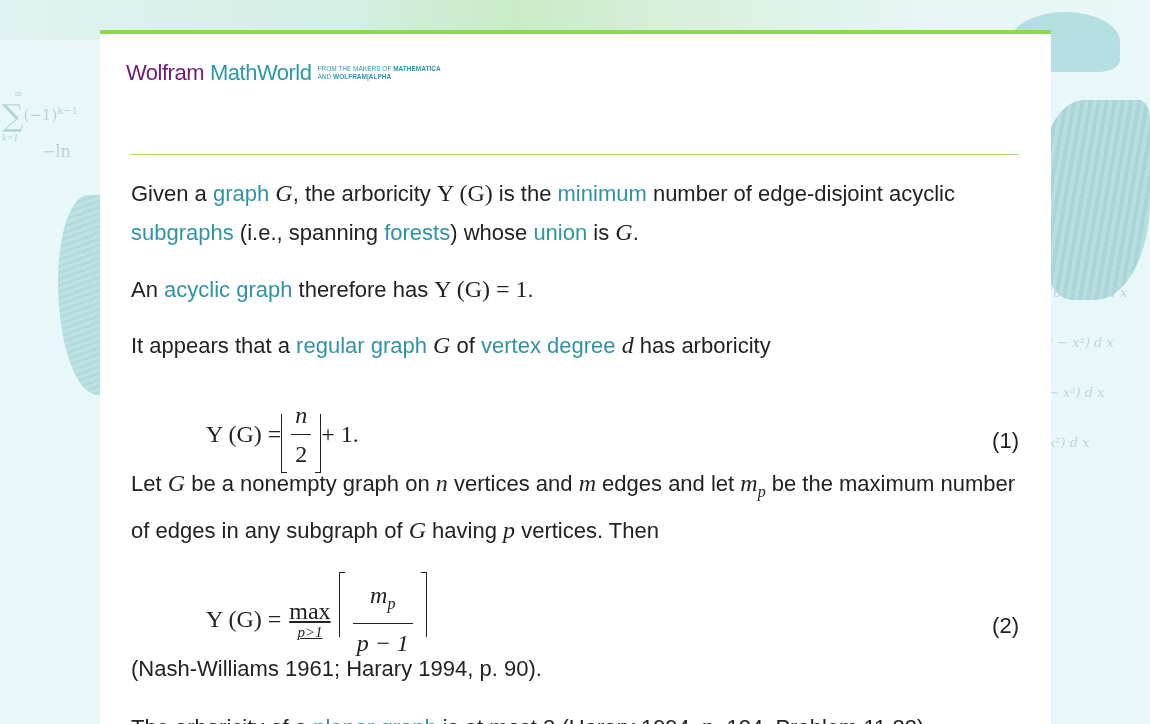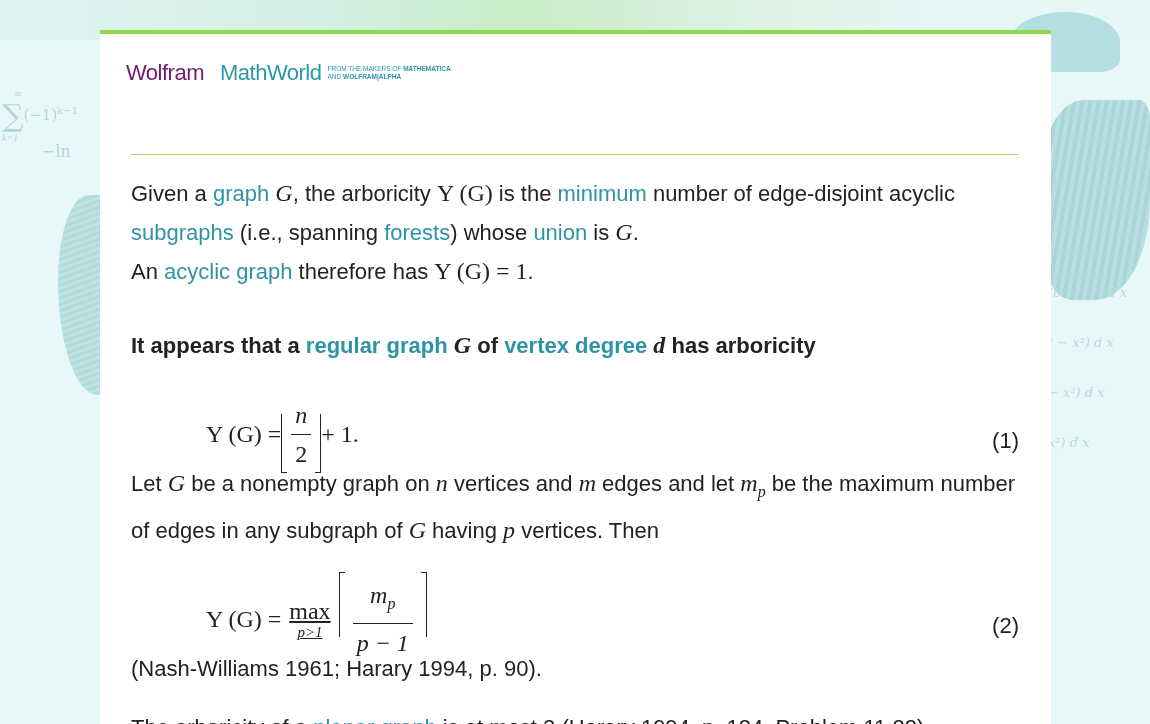--- a/index.html
+++ b/index.html
@@ -43,38 +43,38 @@
   .deco-right-formulas div { height: 50px; white-space: nowrap; }
 
   .panel {
     position: absolute; left: 100px; top: 30px; width: 951px; height: 720px;
     background: #ffffff;
     border-top: 4px solid #8fd94a;
   }
   .header { position: absolute; left: 26px; top: 26px; }
   .logo { display: flex; align-items: center; white-space: nowrap; }
   .logo-wolfram { color: #701a75; font-size: 22px; letter-spacing: -0.5px; }
-  .logo-mathworld { color: #2a98a8; font-size: 22px; letter-spacing: -0.5px; margin-left: 16px; }
+  .logo-mathworld { color: #2a98a8; font-size: 22px; letter-spacing: -0.5px; margin-left: 6px; }
   .logo-tag { margin-left: 6px; font-size: 6.5px; line-height: 8px; color: #2a98a8; }
   .logo-tag b { font-weight: bold; }
   .page-title {
     position: absolute; left: 31px; top: 58px; margin: 0;
     font-size: 46px; font-weight: normal; color: #2a8fa0; letter-spacing: -0.5px;
   }
   .title-rule {
     position: absolute; left: 31px; top: 120px; width: 888px; height: 1px; background: #a6dc6b;
   }
   .content {
     position: absolute; left: 31px; top: 140px; width: 888px;
     font-size: 22px; color: #222; line-height: 38px;
   }
   .content p { margin: 0; }
   .p1 { position: absolute; top: 0; }
-  .p2 { position: absolute; top: 78px; }
-  .p3 { position: absolute; top: 152px; font-weight: bold; }
+  .p2 { position: absolute; top: 96px; }
+  .p3 { position: absolute; top: 152px; }
   .p4 { position: absolute; top: 290px; }
   .p5 { position: absolute; top: 476px; }
   .p6 { position: absolute; top: 535px; }
   a.link { color: #2e93a5; text-decoration: none; }
   .mi { font-family: "Liberation Serif", "DejaVu Serif", serif; font-style: italic; font-size: 24px; }
   .mr { font-family: "Liberation Serif", "DejaVu Serif", serif; font-size: 24px; }
   .sub { font-size: 16px; vertical-align: -6px; font-style: italic; font-family: "Liberation Serif", serif; }
 
   .eq {
     position: absolute; left: 75px; font-family: "Liberation Serif", "DejaVu Serif", serif;

